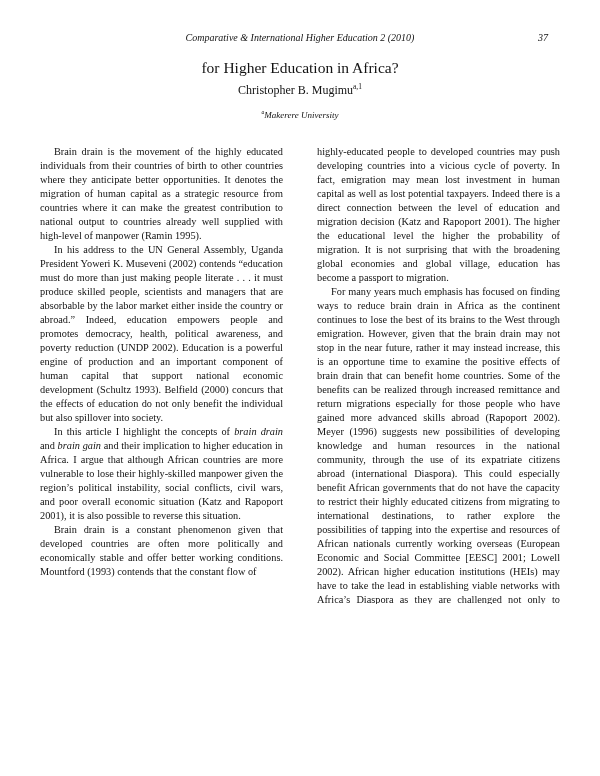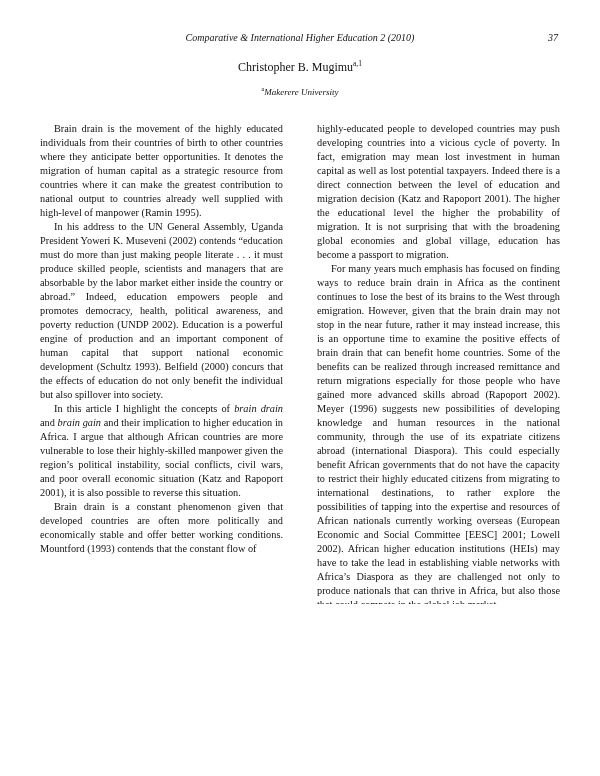--- a/index.html
+++ b/index.html
@@ -20,34 +20,34 @@
     position: relative;
     margin-top: 32px;
     padding: 0 40px;
     text-align: center;
     font-style: italic;
     font-size: 10px;
     line-height: 12px;
   }
   .page-number {
     position: absolute;
-    right: 42px;
+    right: 52px;
     top: 0;
     font-style: italic;
     font-size: 10px;
   }
   .title {
     margin-top: 14px;
     text-align: center;
     font-size: 15.5px;
     line-height: 19px;
     font-weight: normal;
   }
   .author {
-    margin-top: 16px;
+    margin-top: 6px;
     text-align: center;
     font-size: 12px;
     line-height: 14px;
   }
   .affiliation {
     margin-top: 13px;
     text-align: center;
     font-size: 9px;
     line-height: 11px;
     font-style: italic;
@@ -108,20 +108,21 @@
 <body>
 
 <div class="page">
 
   <div class="header-row">
     <span>Comparative &amp; International Higher Education 2 (2010)</span>
     <span class="page-number">37</span>
   </div>
 
   <div class="title">
+    <div><span>for Higher Education in Africa?</span></div>
   </div>
 
   <div class="author"><span>Christopher B. Mugimu</span><sup>a,1</sup></div>
 
   <div class="affiliation"><sup>a</sup><span>Makerere University</span></div>
 
   <div class="columns">
 
     <div class="column left-column">
       <div>

